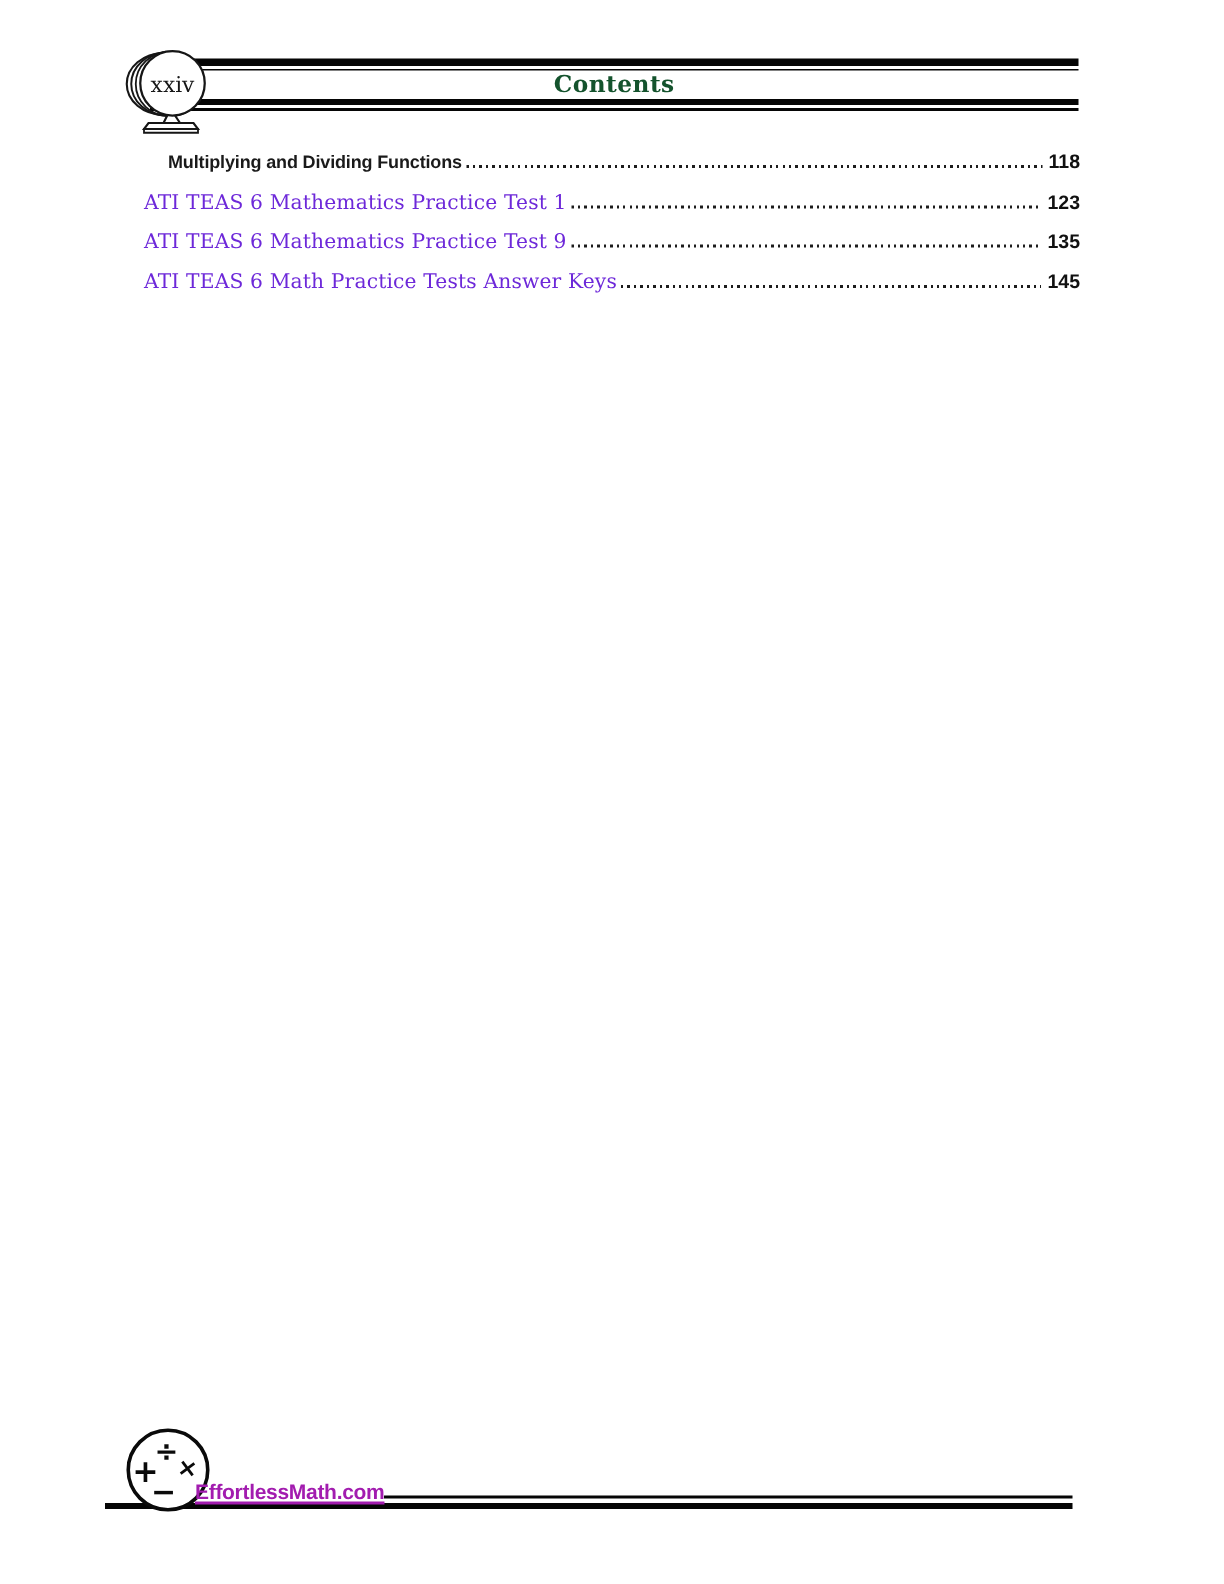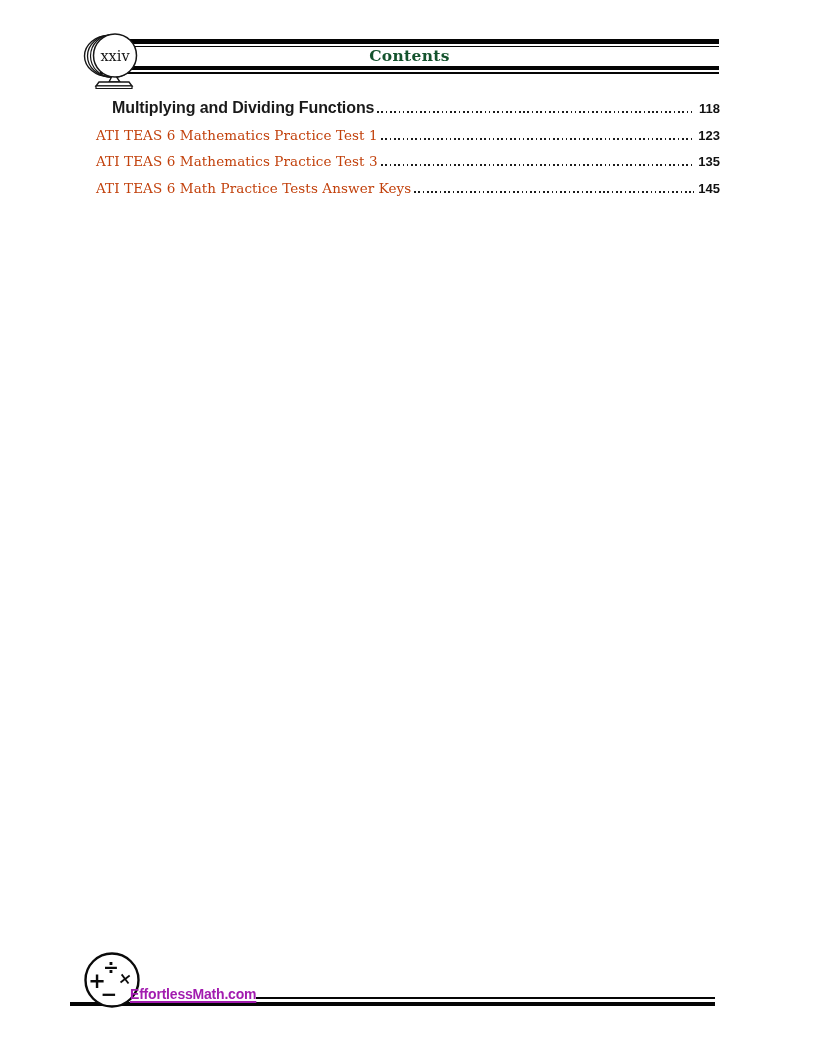--- a/index.html
+++ b/index.html
@@ -44,30 +44,30 @@
     display: flex;
     align-items: baseline;
     height: 26.6px;
     line-height: 26.6px;
     white-space: nowrap;
   }
   .toc-row.level-sub .toc-label {
     padding-left: 16px;
     font-family: "Liberation Sans", sans-serif;
     font-weight: 700;
-    font-size: 16px;
+    font-size: 12px;
     letter-spacing: -0.1px;
     color: #1a1a1a;
   }
   .toc-row.level-main .toc-label {
     font-family: "DejaVu Serif", serif;
     font-weight: 400;
     font-size: 13.5px;
     letter-spacing: 0.1px;
-    color: #c2410c;
+    color: #6d28d9;
   }
   .toc-leader {
     flex: 1;
     height: 1.8px;
     margin: 0 4px 0 3px;
     background-image: repeating-linear-gradient(to right, #1c1c1c 0 1.6px, transparent 1.6px 4.3px);
   }
   .toc-page {
     font-family: "Liberation Sans", sans-serif;
     font-weight: 700;
@@ -130,21 +130,21 @@
       <span class="toc-label">Multiplying and Dividing Functions</span>
       <span class="toc-leader"></span>
       <span class="toc-page">118</span>
     </div>
       <div class="toc-row level-main">
       <span class="toc-label">ATI TEAS 6 Mathematics Practice Test 1</span>
       <span class="toc-leader"></span>
       <span class="toc-page">123</span>
     </div>
       <div class="toc-row level-main">
-      <span class="toc-label">ATI TEAS 6 Mathematics Practice Test 3</span>
+      <span class="toc-label">ATI TEAS 6 Mathematics Practice Test 9</span>
       <span class="toc-leader"></span>
       <span class="toc-page">135</span>
     </div>
       <div class="toc-row level-main">
       <span class="toc-label">ATI TEAS 6 Math Practice Tests Answer Keys</span>
       <span class="toc-leader"></span>
       <span class="toc-page">145</span>
     </div>
     </div>
 

